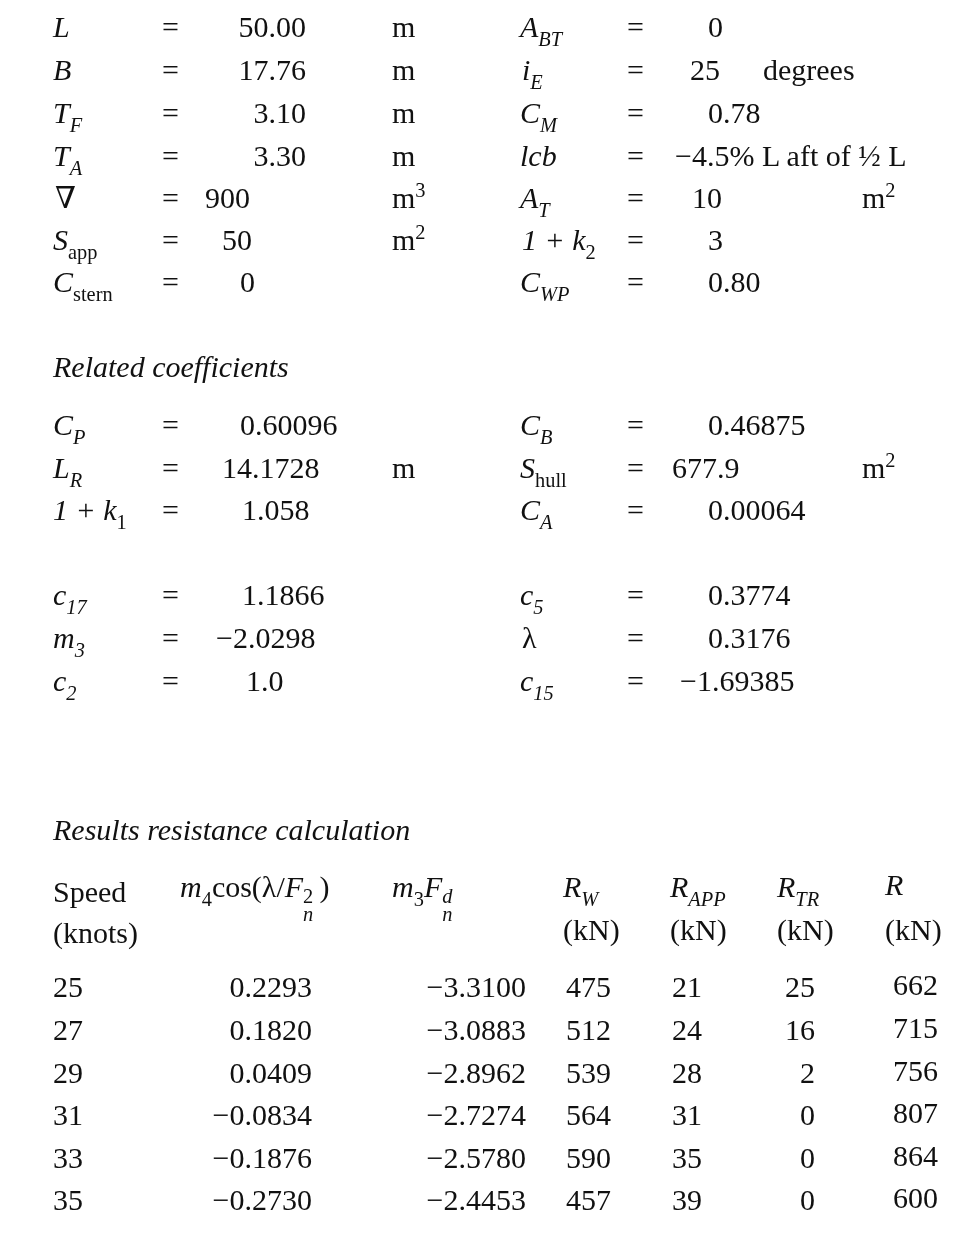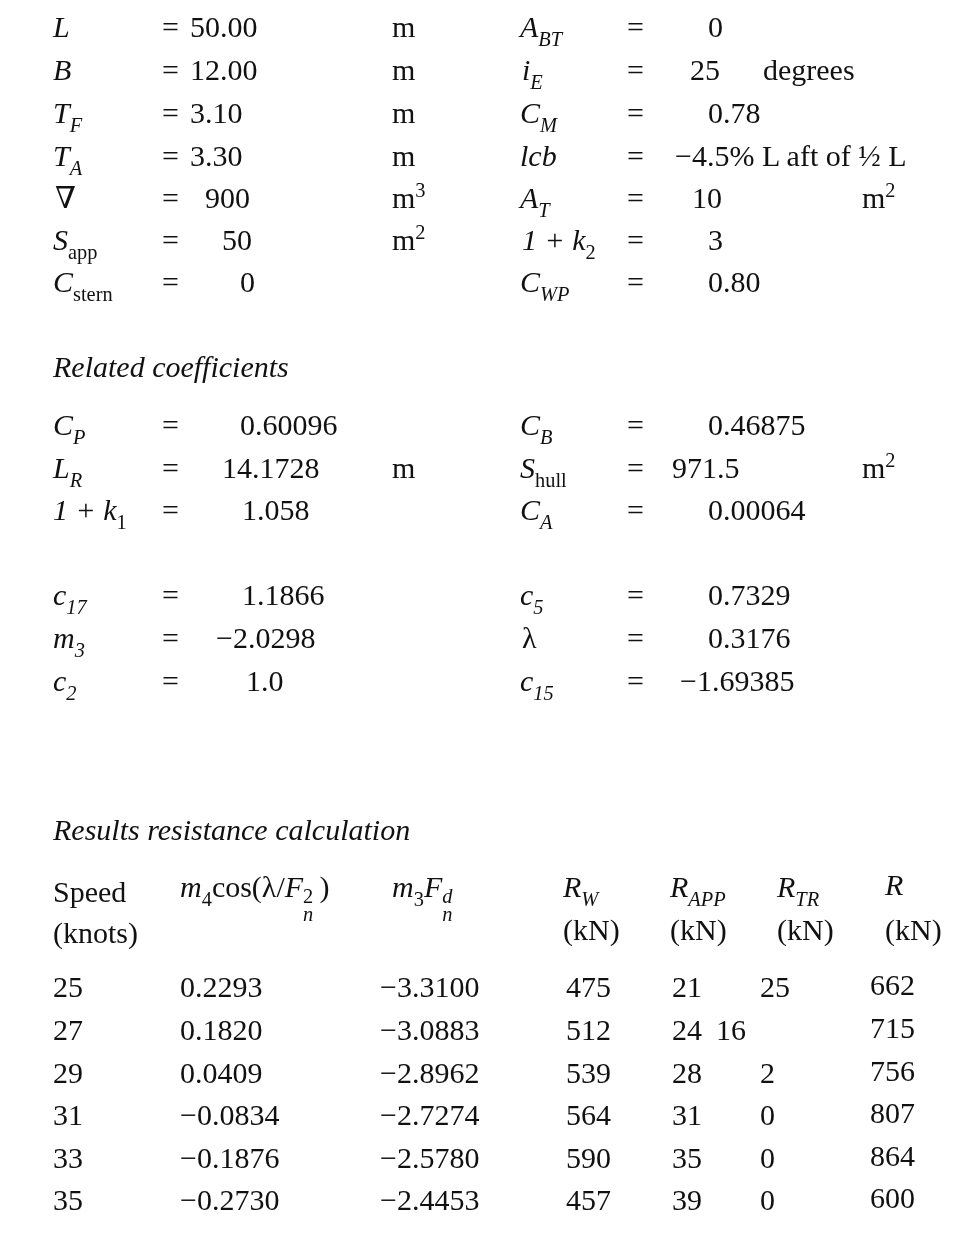--- a/index.html
+++ b/index.html
@@ -2,36 +2,36 @@
 <html><head>
 <meta charset="utf-8">
 <style>
   html, body { margin:0; padding:0; background:#ffffff; }
   body { width:977px; height:1239px; position:relative; overflow:hidden;
          font-family:"Liberation Serif", "DejaVu Serif", serif; color:#111; font-size:30px; }
   .abs { position:absolute; white-space:nowrap; line-height:1; }
   .it { font-style:italic; }
   sub { font-size:0.68em; vertical-align:-0.42em; line-height:0;text-align:center; }
   sup { font-size:0.68em; vertical-align:0.55em; line-height:0; }
-  .r { }
+  .r { text-align:right; }
   .heading { font-style:italic; font-size:30px; }
 </style>
 </head>
 <body>
 
 <div>
 
   <div class="abs it" style="left:53px;top:12px"><span>L</span></div>
   <div class="abs" style="left:162px;top:12px">=</div>
   <div class="abs r" style="left:190px;top:12px;width:116px">50.00</div>
   <div class="abs" style="left:392px;top:12px">m</div>
 
   <div class="abs it" style="left:53px;top:55px"><span>B</span></div>
   <div class="abs" style="left:162px;top:55px">=</div>
-  <div class="abs r" style="left:190px;top:55px;width:116px">12.00</div>
+  <div class="abs r" style="left:190px;top:55px;width:116px">17.76</div>
   <div class="abs" style="left:392px;top:55px">m</div>
 
   <div class="abs it" style="left:53px;top:98px"><span>T</span><sub>F</sub></div>
   <div class="abs" style="left:162px;top:98px">=</div>
   <div class="abs r" style="left:190px;top:98px;width:116px">3.10</div>
   <div class="abs" style="left:392px;top:98px">m</div>
 
   <div class="abs it" style="left:53px;top:141px"><span>T</span><sub>A</sub></div>
   <div class="abs" style="left:162px;top:141px">=</div>
   <div class="abs r" style="left:190px;top:141px;width:116px">3.30</div>
@@ -113,30 +113,30 @@
   <div class="abs" style="left:246px;top:666px">1.0</div>
 </div>
 
 <div>
   <div class="abs it" style="left:520px;top:410px"><span>C</span><sub>B</sub></div>
   <div class="abs" style="left:627px;top:410px">=</div>
   <div class="abs" style="left:708px;top:410px">0.46875</div>
 
   <div class="abs it" style="left:520px;top:453px"><span>S</span><sub style="font-style:normal">hull</sub></div>
   <div class="abs" style="left:627px;top:453px">=</div>
-  <div class="abs" style="left:672px;top:453px">971.5</div>
+  <div class="abs" style="left:672px;top:453px">677.9</div>
   <div class="abs" style="left:862px;top:453px"><span>m</span><sup>2</sup></div>
 
   <div class="abs it" style="left:520px;top:495px"><span>C</span><sub>A</sub></div>
   <div class="abs" style="left:627px;top:495px">=</div>
   <div class="abs" style="left:708px;top:495px">0.00064</div>
 
   <div class="abs it" style="left:520px;top:580px"><span>c</span><sub>5</sub></div>
   <div class="abs" style="left:627px;top:580px">=</div>
-  <div class="abs" style="left:708px;top:580px">0.7329</div>
+  <div class="abs" style="left:708px;top:580px">0.3774</div>
 
   <div class="abs" style="left:522px;top:623px"><span>λ</span></div>
   <div class="abs" style="left:627px;top:623px">=</div>
   <div class="abs" style="left:708px;top:623px">0.3176</div>
 
   <div class="abs it" style="left:520px;top:666px"><span>c</span><sub>15</sub></div>
   <div class="abs" style="left:627px;top:666px">=</div>
   <div class="abs" style="left:680px;top:666px">−1.69385</div>
 </div>
 
@@ -177,21 +177,21 @@
     <div class="abs" style="left:672px;top:972px">21</div>
     <div class="abs r" style="left:760px;top:972px;width:55px">25</div>
     <div class="abs r" style="left:870px;top:970px;width:68px">662</div>
   </div>
   <div>
     <div class="abs" style="left:53px;top:1015px">27</div>
     <div class="abs r" style="left:180px;top:1015px;width:132px">0.1820</div>
     <div class="abs r" style="left:380px;top:1015px;width:146px">−3.0883</div>
     <div class="abs" style="left:566px;top:1015px">512</div>
     <div class="abs" style="left:672px;top:1015px">24</div>
-    <div class="abs r" style="left:716px;top:1015px;width:55px">16</div>
+    <div class="abs r" style="left:760px;top:1015px;width:55px">16</div>
     <div class="abs r" style="left:870px;top:1013px;width:68px">715</div>
   </div>
   <div>
     <div class="abs" style="left:53px;top:1058px">29</div>
     <div class="abs r" style="left:180px;top:1058px;width:132px">0.0409</div>
     <div class="abs r" style="left:380px;top:1058px;width:146px">−2.8962</div>
     <div class="abs" style="left:566px;top:1058px">539</div>
     <div class="abs" style="left:672px;top:1058px">28</div>
     <div class="abs r" style="left:760px;top:1058px;width:55px">2</div>
     <div class="abs r" style="left:870px;top:1056px;width:68px">756</div>

